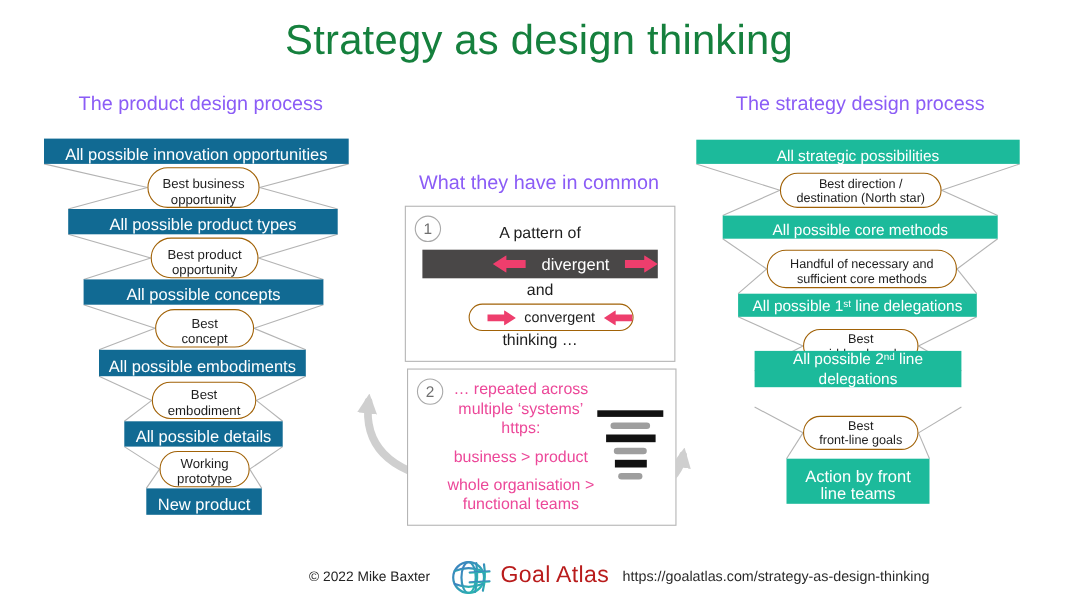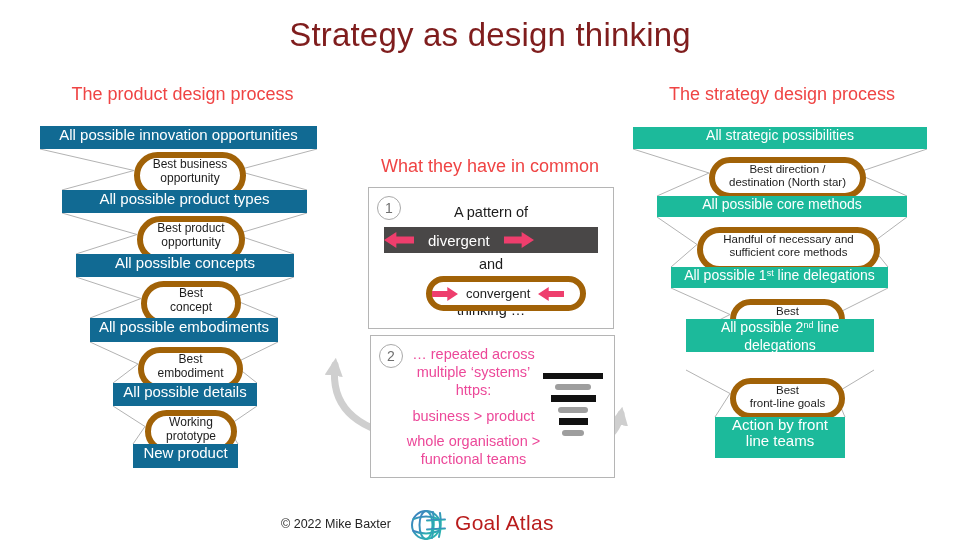--- a/index.html
+++ b/index.html
@@ -1,30 +1,30 @@
 <!DOCTYPE html>
 <html><head>
 <meta charset="utf-8">
 <style>
   html,body{margin:0;padding:0;background:#ffffff;}
   #page{position:relative;width:980px;height:549px;background:#ffffff;overflow:hidden;
         font-family:"Liberation Sans","DejaVu Sans",sans-serif;color:#161616;}
   #connectors{position:absolute;left:0;top:0;z-index:0;}
   #connectors line{stroke:#b3b3b3;stroke-width:1;}
   .abs{position:absolute;}
-  .title{left:0;top:16px;width:980px;text-align:center;font-size:33px;letter-spacing:.2px;color:#7f1d1d;}
-  .colhead{font-size:18px;text-align:center;color:#ef4444;}
-  .step{position:absolute;display:flex;flex-direction:column;align-items:center;justify-content:flex-start;z-index:1;}
+  .title{left:0;top:16px;width:980px;text-align:center;font-size:38px;letter-spacing:.2px;color:#15803d;}
+  .colhead{font-size:18px;text-align:center;color:#8b5cf6;}
+  .step{position:absolute;display:flex;flex-direction:column;align-items:center;justify-content:flex-end;z-index:1;}
   .bar{color:#ffffff;font-size:15px;}
   .bar .ln{white-space:nowrap;}
   .blue{background:#116a93;}
   .teal{background:#1cba9b;}
   .rbar{font-size:14px;}
   .rbar .ln{line-height:16px;}
-  .oval{background:#ffffff;border:6px solid #a16207;border-radius:999px;
+  .oval{background:#ffffff;border:1px solid #a16207;border-radius:999px;
         font-size:12px;line-height:13.5px;color:#1d1d1d;text-align:center;}
   .oval .ln{white-space:nowrap;}
   .soval{font-size:11.5px;line-height:13px;}
   .sup{font-size:9px;position:relative;top:-4px;}
   .mbox{position:absolute;background:#ffffff;border:1px solid #b5b5b5;z-index:1;}
   .circlenum{position:absolute;left:8px;top:8px;width:24px;height:24px;border:1.5px solid #a9a9a9;
              border-radius:50%;color:#6f6f6f;font-size:14px;display:flex;align-items:center;
              justify-content:center;box-sizing:border-box;background:#fff;}
   .mtext{position:absolute;left:0;width:100%;text-align:center;font-size:14.5px;color:#1d1d1d;}
   .darkbar{background:#494747;color:#fff;flex-direction:row;gap:14px;font-size:15px;}
@@ -248,14 +248,15 @@
       <ellipse cx="17" cy="20" rx="6.5" ry="14"></ellipse>
       <path d="M4.5 14 Q17 9 29.5 14"></path>
       <path d="M4.5 26 Q17 31 29.5 26"></path>
       <path d="M24 7 Q26 20 23 33"></path>
       <path d="M31 8 Q33 20 30 32"></path>
       <path d="M18 15.5 L36 14.5"></path>
       <path d="M18 24.5 L36 23.5"></path>
     </g>
   </svg>
   <div class="abs brand" style="left:455px;top:511px">Goal Atlas</div>
+  <div class="abs url" style="left:566px;top:516px">https://goalatlas.com/strategy-as-design-thinking</div>
 
 </div>
 
 </body></html>

